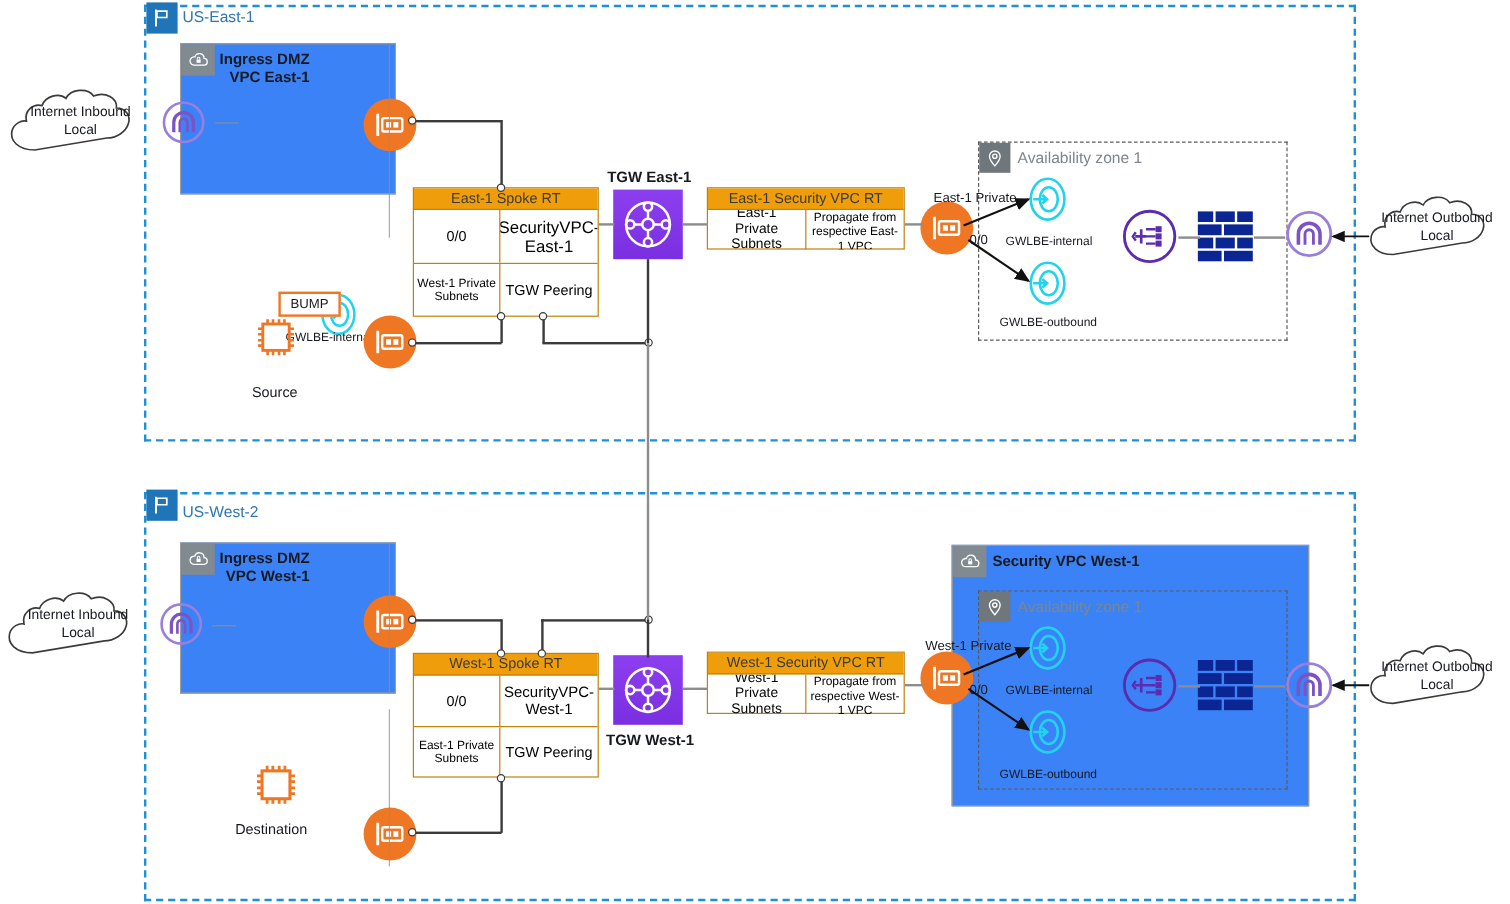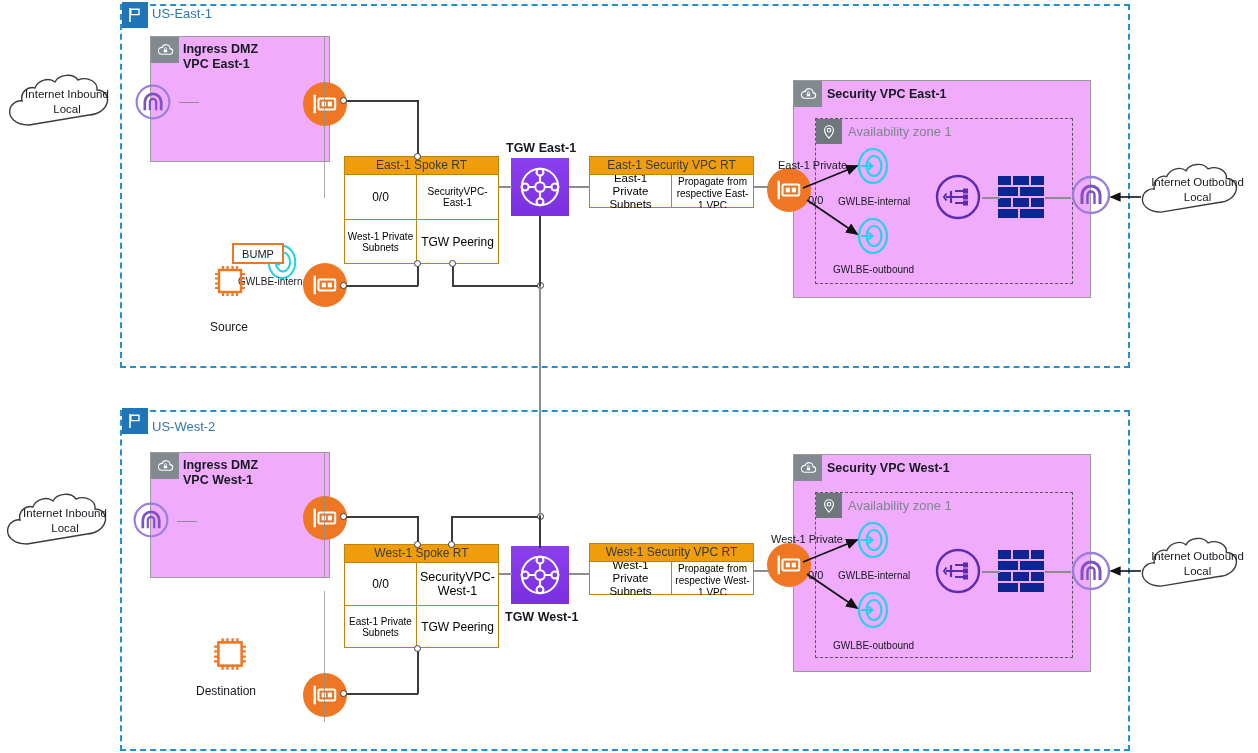--- a/index.html
+++ b/index.html
@@ -4,21 +4,21 @@
 <style>
   html,body{margin:0;padding:0;background:#ffffff;}
   body{font-family:"Liberation Sans",sans-serif;}
   #stage{position:relative;width:1258px;height:753px;overflow:hidden;background:#fff;}
   .abs{position:absolute;}
   
   .region{position:absolute;border:2px dashed #1f8fd6;box-sizing:border-box;}
   .region-tab{position:absolute;background:#2074b8;width:26px;height:26px;display:flex;align-items:center;justify-content:center;}
   .region-label{position:absolute;color:#2e76b5;font-size:13px;white-space:nowrap;}
   
-  .vpc{position:absolute;border:1px solid #9a9a9a;box-sizing:border-box;background:#f0abfc;}
+  .vpc{position:absolute;border:1px solid #9a9a9a;box-sizing:border-box;background:#3b82f6;text-align:right;}
   .vpc-badge{position:absolute;left:0;top:0;width:28px;height:26px;background:#818a91;display:flex;align-items:center;justify-content:center;}
   .vpc-title{position:absolute;font-size:12.5px;font-weight:bold;color:#16191f;line-height:15px;white-space:pre-line;}
   
   .az{position:absolute;border:1px dashed #5a5a5a;box-sizing:border-box;}
   .az-badge{position:absolute;left:0;top:0;width:26px;height:25px;background:#6f777c;display:flex;align-items:center;justify-content:center;}
   .az-label{position:absolute;font-size:13px;color:#7d868c;white-space:nowrap;}
   
   .rt{position:absolute;border:1px solid #c2820a;box-sizing:border-box;background:#fff;}
   .rt-head{background:#ef9d0a;color:#3b3b3b;font-size:12px;text-align:center;line-height:17px;height:17px;border-bottom:1px solid #c2820a;overflow:hidden;}
   .rt-body{display:flex;flex-direction:column;height:calc(100% - 17px);}
@@ -82,30 +82,20 @@
   <div class="ico" style="left:212px;top:263px;">
     <svg width="36" height="36" viewBox="0 0 36 36">
       <rect x="7" y="7" width="22" height="22" fill="none" stroke="#ef7622" stroke-width="2.4"></rect>
       <g stroke="#ef7622" stroke-width="2.2">
         <path d="M11 7V3M15.5 7V3M20.5 7V3M25 7V3M11 33v-4M15.5 33v-4M20.5 33v-4M25 33v-4M7 11H3M7 15.5H3M7 20.5H3M7 25H3M33 11h-4M33 15.5h-4M33 20.5h-4M33 25h-4"></path>
       </g>
     </svg>
   </div>
   <div class="lbl" style="left:210px;top:320px;font-size:12px;">Source</div>
 
-  <div class="vpc" style="left:793px;top:80px;width:298px;height:218px;">
-    <div class="vpc-badge">
-      <svg width="17" height="14" viewBox="0 0 20 16">
-          <path d="M5 13h10a3.3 3.3 0 0 0 .3-6.6A4.6 4.6 0 0 0 6.3 5 3.7 3.7 0 0 0 5 13z" fill="none" stroke="#fff" stroke-width="1.3"></path>
-          <rect x="8" y="7.5" width="4" height="3.2" fill="#fff"></rect>
-          <path d="M8.8 7.5V6.4a1.2 1.2 0 0 1 2.4 0v1.1" fill="none" stroke="#fff" stroke-width="1"></path>
-        </svg>
-    </div>
-    <div class="vpc-title" style="left:33px;top:6px;">Security VPC East-1</div>
-  </div>
   <div class="az" style="left:815px;top:118px;width:258px;height:166px;">
     <div class="az-badge">
       <svg width="16" height="16" viewBox="0 0 18 18">
           <path d="M9 2a5 5 0 0 0-5 5c0 3.6 5 9 5 9s5-5.4 5-9a5 5 0 0 0-5-5z" fill="none" stroke="#fff" stroke-width="1.3"></path>
           <circle cx="9" cy="7" r="2" fill="none" stroke="#fff" stroke-width="1.3"></circle>
         </svg>
     </div>
     <div class="az-label" style="left:32px;top:5px;">Availability zone 1</div>
   </div>
 
@@ -172,21 +162,21 @@
       <circle cx="39.5" cy="24" r="3.6" fill="none" stroke="#fff" stroke-width="2.2"></circle>
       <path d="M24 12v7M24 29v7M12 24h7M29 24h7" stroke="#fff" stroke-width="2.2"></path>
     </svg>
   </div>
 
   <div class="rt" style="left:344px;top:156px;width:155px;height:108px;">
     <div class="rt-head">East-1 Spoke RT</div>
     <div class="rt-body">
       <div class="rt-row">
         <div class="rt-c l" style="width:72px;font-size:12px;">0/0</div>
-        <div class="rt-c" style="flex:1;font-size:10px;">SecurityVPC-East-1</div>
+        <div class="rt-c" style="flex:1;font-size:14px;">SecurityVPC-East-1</div>
       </div>
       <div class="rt-row">
         <div class="rt-c l" style="width:72px;font-size:10px;">West-1 Private Subnets</div>
         <div class="rt-c" style="flex:1;font-size:12px;">TGW Peering</div>
       </div>
     </div>
   </div>
 
   <div class="rt" style="left:589px;top:156px;width:165px;height:52px;">
     <div class="rt-head">East-1 Security VPC RT</div>

